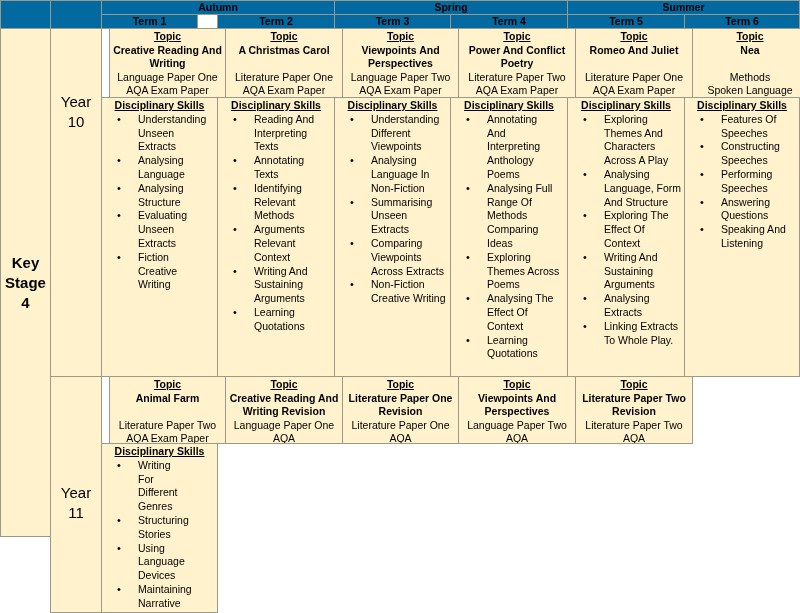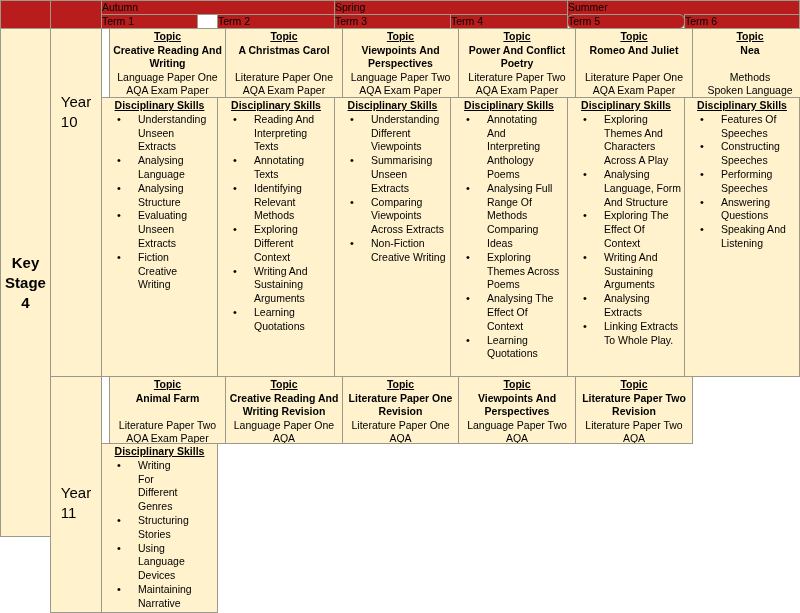--- a/index.html
+++ b/index.html
@@ -1,22 +1,22 @@
 <!DOCTYPE html>
 <html><head>
 <meta charset="utf-8">
 <style>
   * { box-sizing: border-box; margin: 0; padding: 0; }
   html, body { width: 800px; height: 613px; background: #ffffff; overflow: hidden; }
   body { font-family: "Liberation Sans", sans-serif; font-size: 10.5px; color: #000; position: relative; }
   .cell { position: absolute; border: 1px solid #9a9a8a; overflow: hidden; }
-  .hdr { background: #b91c1c; text-align: left; font-weight: normal; font-size: 10.5px; line-height: 13px; }
+  .hdr { background: #0369a1; text-align: center; font-weight: bold; font-size: 10.5px; line-height: 13px; }
   .tan { background: #fff2cc; }
   .ks { display: flex; align-items: center; justify-content: center; text-align: center; font-weight: bold; font-size: 15px; line-height: 20px; }
-  .yr { display: flex; align-items: center; justify-content: center; font-size: 15px; line-height: 20px; }
+  .yr { display: flex; align-items: center; justify-content: center; text-align: center; font-size: 15px; line-height: 20px; }
   .topic { text-align: center; padding-top: 1px; line-height: 13.6px; margin-left: 8px; }
   .topic .lbl { font-weight: bold; text-decoration: underline; display: block; }
   .topic .title { font-weight: bold; display: block; }
   .topic .sub { display: block; }
   .skills { padding-top: 1px; line-height: 13.8px; }
   .skills .lbl { font-weight: bold; text-decoration: underline; display: block; text-align: center; }
   .skills ul { list-style: none; padding-left: 0; }
   .skills li { position: relative; padding-left: 36px; padding-right: 2px; }
   .skills li::before { content: "\2022"; position: absolute; left: 15px; top: 0; font-size: 11px; }
 </style>
@@ -27,21 +27,21 @@
 <div class="cell hdr" style="left:50px;top:0;width:52px;height:29px;"></div>
 
 <div class="cell hdr" style="left:101px;top:0;width:234px;height:15px;">Autumn</div>
 <div class="cell hdr" style="left:334px;top:0;width:234px;height:15px;">Spring</div>
 <div class="cell hdr" style="left:567px;top:0;width:233px;height:24px;">Summer</div>
 
 <div class="cell hdr" style="left:101px;top:14px;width:97px;height:15px;">Term 1</div>
 <div class="cell hdr" style="left:217px;top:14px;width:118px;height:28px;">Term 2</div>
 <div class="cell hdr" style="left:334px;top:14px;width:117px;height:29px;">Term 3</div>
 <div class="cell hdr" style="left:450px;top:14px;width:118px;height:15px;">Term 4</div>
-<div class="cell hdr" style="left:567px;top:14px;width:118px;height:15px;border-radius:6px;">Term 5</div>
+<div class="cell hdr" style="left:567px;top:14px;width:118px;height:15px;">Term 5</div>
 <div class="cell hdr" style="left:684px;top:14px;width:116px;height:15px;">Term 6</div>
 
 <div class="cell tan ks" style="left:0;top:28px;width:51px;height:509px;">
   <div>
     <div>Key</div>
     <div>Stage</div>
     <div>4</div>
   </div>
 </div>
 
@@ -105,29 +105,30 @@
     <li>Evaluating Unseen Extracts</li>
     <li style="padding-right:18px;">Fiction Creative Writing</li>
   </ul>
 </div>
 <div class="cell tan skills" style="left:217px;top:97px;width:118px;height:280px;">
   <span class="lbl">Disciplinary Skills</span>
   <ul>
     <li>Reading And Interpreting Texts</li>
     <li style="padding-right:20px;">Annotating Texts</li>
     <li>Identifying Relevant Methods</li>
-    <li>Exploring Different Context</li>
+    <li>Arguments Relevant Context</li>
     <li>Writing And Sustaining Arguments</li>
     <li>Learning Quotations</li>
   </ul>
 </div>
 <div class="cell tan skills" style="left:334px;top:97px;width:117px;height:280px;">
   <span class="lbl">Disciplinary Skills</span>
   <ul>
     <li>Understanding Different Viewpoints</li>
+    <li>Analysing Language In Non-Fiction</li>
     <li>Summarising Unseen Extracts</li>
     <li>Comparing Viewpoints Across Extracts</li>
     <li>Non-Fiction Creative Writing</li>
   </ul>
 </div>
 <div class="cell tan skills" style="left:450px;top:97px;width:118px;height:280px;">
   <span class="lbl">Disciplinary Skills</span>
   <ul>
     <li style="padding-right:12px;">Annotating And Interpreting Anthology Poems</li>
     <li>Analysing Full Range Of Methods Comparing Ideas</li>

